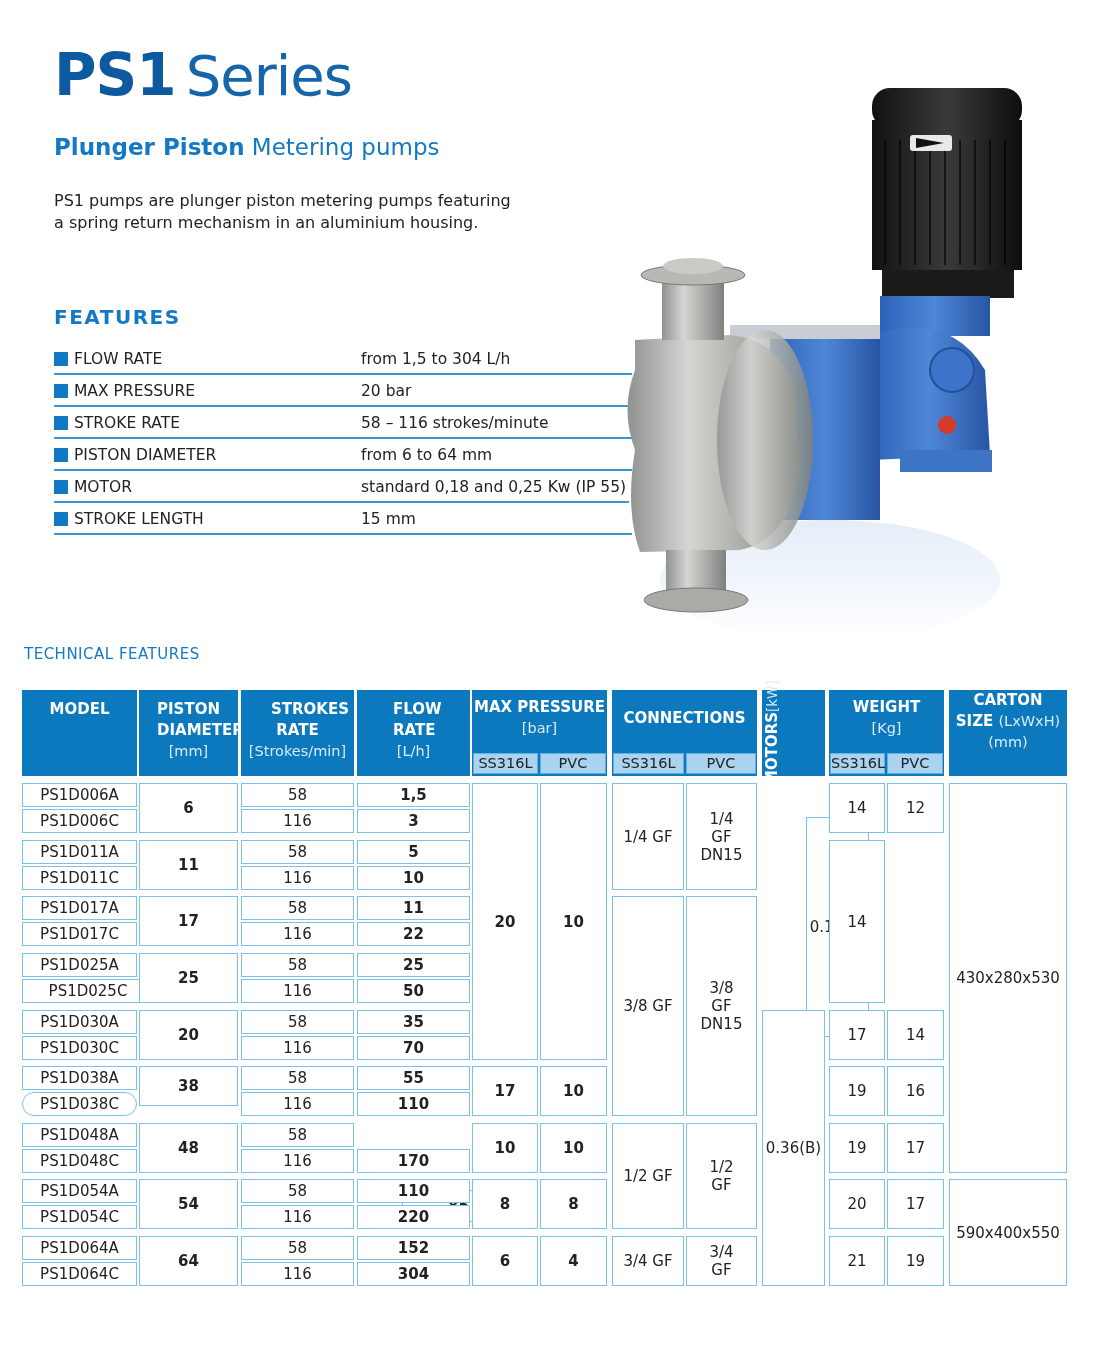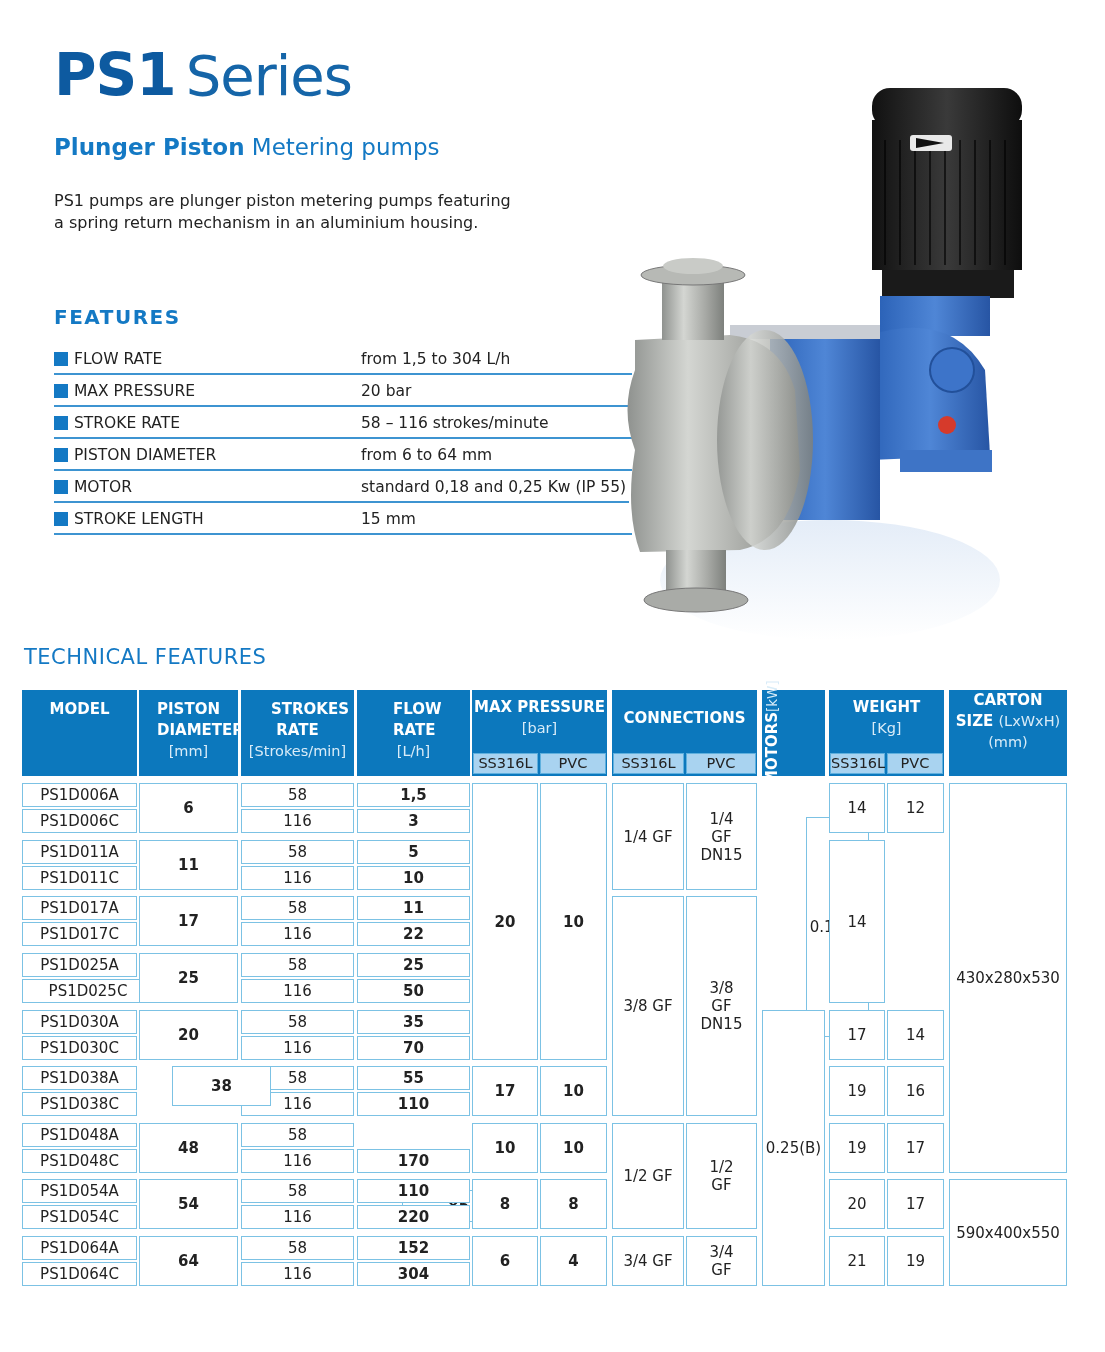--- a/index.html
+++ b/index.html
@@ -13,21 +13,21 @@
   .subtitle .s-bold { font-weight:bold; }
   .intro { left:54px; top:190px; width:470px; font-size:16px; line-height:22px; color:#222; }
 
   .features-h { left:54px; top:305px; font-size:20px; font-weight:bold; color:#1479c4; letter-spacing:1.5px; }
   .feat-list { left:54px; top:345px; width:600px; }
   .feat-row { position:relative; height:28px; border-bottom:2px solid #3d94d1; margin-bottom:2px; display:flex; align-items:center; }
   .feat-sq { width:14px; height:14px; background:#1479c4; margin-right:6px; flex:none; }
   .feat-label { width:287px; font-size:15.5px; color:#222; white-space:nowrap; }
   .feat-val { font-size:15.5px; color:#222; white-space:nowrap; }
 
-  .tech-h { left:24px; top:645px; font-size:21px; color:#1479c4; letter-spacing:0.5px; }
+  .tech-h { left:24px; top:645px; font-size:15px; color:#1479c4; letter-spacing:0.5px; }
 
   .hdr { background:#0c78bd; color:#fff; text-align:center; box-sizing:border-box; }
   .hdr .hb { font-weight:bold; font-size:15px; line-height:21px; }
   .hdr .hn { font-size:14.5px; line-height:21px; color:#d9ecf8; }
   .subhdr { background:#a9d3f0; color:#222; font-size:14.5px; text-align:center; box-sizing:border-box; border:1px solid #5fb0de; line-height:19px; }
   .cell { border:1.5px solid #7cc2e4; box-sizing:border-box; display:flex; align-items:center; justify-content:center; text-align:center; font-size:15px; background:#fff; color:#222; }
   .cell.b { font-weight:bold; }
   .motors-v { writing-mode:vertical-rl; transform:rotate(180deg); display:flex; flex-direction:row; align-items:center; justify-content:center; }
 
   .pump { left:600px; top:70px; width:470px; height:580px; }
@@ -221,24 +221,24 @@
     <div class="abs cell" style="left: 22px; top: 1010px; width: 115px; height: 24px;">PS1D030A</div>
     <div class="abs cell" style="left: 241px; top: 1010px; width: 113px; height: 24px;">58</div>
     <div class="abs cell b" style="left: 357px; top: 1010px; width: 113px; height: 24px;">35</div>
     <div class="abs cell" style="left: 22px; top: 1036px; width: 115px; height: 24px;">PS1D030C</div>
     <div class="abs cell" style="left: 241px; top: 1036px; width: 113px; height: 24px;">116</div>
     <div class="abs cell b" style="left: 357px; top: 1036px; width: 113px; height: 24px;">70</div>
     <div class="abs cell b" style="left: 139px; top: 1010px; width: 99px; height: 50px;">20</div>
     <div class="abs cell" style="left: 22px; top: 1066px; width: 115px; height: 24px;">PS1D038A</div>
     <div class="abs cell" style="left: 241px; top: 1066px; width: 113px; height: 24px;">58</div>
     <div class="abs cell b" style="left: 357px; top: 1066px; width: 113px; height: 24px;">55</div>
-    <div class="abs cell" style="left: 22px; top: 1092px; width: 115px; height: 24px;">PS1D038C</div>
+    <div class="abs cell" style="left: 22px; top: 1092px; width: 115px; height: 24px; border-radius: 12px;">PS1D038C</div>
     <div class="abs cell" style="left: 241px; top: 1092px; width: 113px; height: 24px;">116</div>
     <div class="abs cell b" style="left: 357px; top: 1092px; width: 113px; height: 24px;">110</div>
-    <div class="abs cell b" style="left: 139px; top: 1066px; width: 99px; height: 40px; margin-left: 33px;">38</div>
+    <div class="abs cell b" style="left: 139px; top: 1066px; width: 99px; height: 40px;">38</div>
     <div class="abs cell" style="left: 22px; top: 1123px; width: 115px; height: 24px;">PS1D048A</div>
     <div class="abs cell" style="left: 241px; top: 1123px; width: 113px; height: 24px;">58</div>
     <div class="abs cell b" style="left: 357px; top: 1190px; width: 113px; height: 32px; margin-left: 45px;">85</div>
     <div class="abs cell" style="left: 22px; top: 1149px; width: 115px; height: 24px;">PS1D048C</div>
     <div class="abs cell" style="left: 241px; top: 1149px; width: 113px; height: 24px;">116</div>
     <div class="abs cell b" style="left: 357px; top: 1149px; width: 113px; height: 24px;">170</div>
     <div class="abs cell b" style="left: 139px; top: 1123px; width: 99px; height: 50px;">48</div>
     <div class="abs cell" style="left: 22px; top: 1179px; width: 115px; height: 24px;">PS1D054A</div>
     <div class="abs cell" style="left: 241px; top: 1179px; width: 113px; height: 24px;">58</div>
     <div class="abs cell b" style="left: 357px; top: 1179px; width: 113px; height: 24px;">110</div>
@@ -265,21 +265,21 @@
     <div class="abs cell b" style="left: 540px; top: 1236px; width: 67px; height: 50px;">4</div>
     <div class="abs cell" style="left: 612px; top: 783px; width: 72px; height: 107px;">1/4 GF</div>
     <div class="abs cell" style="left: 686px; top: 783px; width: 71px; height: 107px; padding: 0px 12px;">1/4 GF DN15</div>
     <div class="abs cell" style="left: 612px; top: 896px; width: 72px; height: 220px;">3/8 GF</div>
     <div class="abs cell" style="left: 686px; top: 896px; width: 71px; height: 220px; padding: 0px 12px;">3/8 GF DN15</div>
     <div class="abs cell" style="left: 612px; top: 1123px; width: 72px; height: 106px;">1/2 GF</div>
     <div class="abs cell" style="left: 686px; top: 1123px; width: 71px; height: 106px; padding: 0px 12px;">1/2 GF</div>
     <div class="abs cell" style="left: 612px; top: 1236px; width: 72px; height: 50px;">3/4 GF</div>
     <div class="abs cell" style="left: 686px; top: 1236px; width: 71px; height: 50px; padding: 0px 12px;">3/4 GF</div>
     <div class="abs cell" style="left: 762px; top: 817px; width: 63px; height: 220px; margin-left: 44px;">0.18(A)</div>
-    <div class="abs cell" style="left: 762px; top: 1010px; width: 63px; height: 276px;">0.25(B)</div>
+    <div class="abs cell" style="left: 762px; top: 1010px; width: 63px; height: 276px;">0.36(B)</div>
     <div class="abs cell" style="left: 829px; top: 783px; width: 56px; height: 50px;">14</div>
     <div class="abs cell" style="left: 887px; top: 783px; width: 57px; height: 50px;">12</div>
     <div class="abs cell" style="left: 829px; top: 840px; width: 56px; height: 163px;">14</div>
     <div class="abs cell" style="left: 829px; top: 1010px; width: 56px; height: 50px;">17</div>
     <div class="abs cell" style="left: 887px; top: 1010px; width: 57px; height: 50px;">14</div>
     <div class="abs cell" style="left: 829px; top: 1066px; width: 56px; height: 50px;">19</div>
     <div class="abs cell" style="left: 887px; top: 1066px; width: 57px; height: 50px;">16</div>
     <div class="abs cell" style="left: 829px; top: 1123px; width: 56px; height: 50px;">19</div>
     <div class="abs cell" style="left: 887px; top: 1123px; width: 57px; height: 50px;">17</div>
     <div class="abs cell" style="left: 829px; top: 1179px; width: 56px; height: 50px;">20</div>

